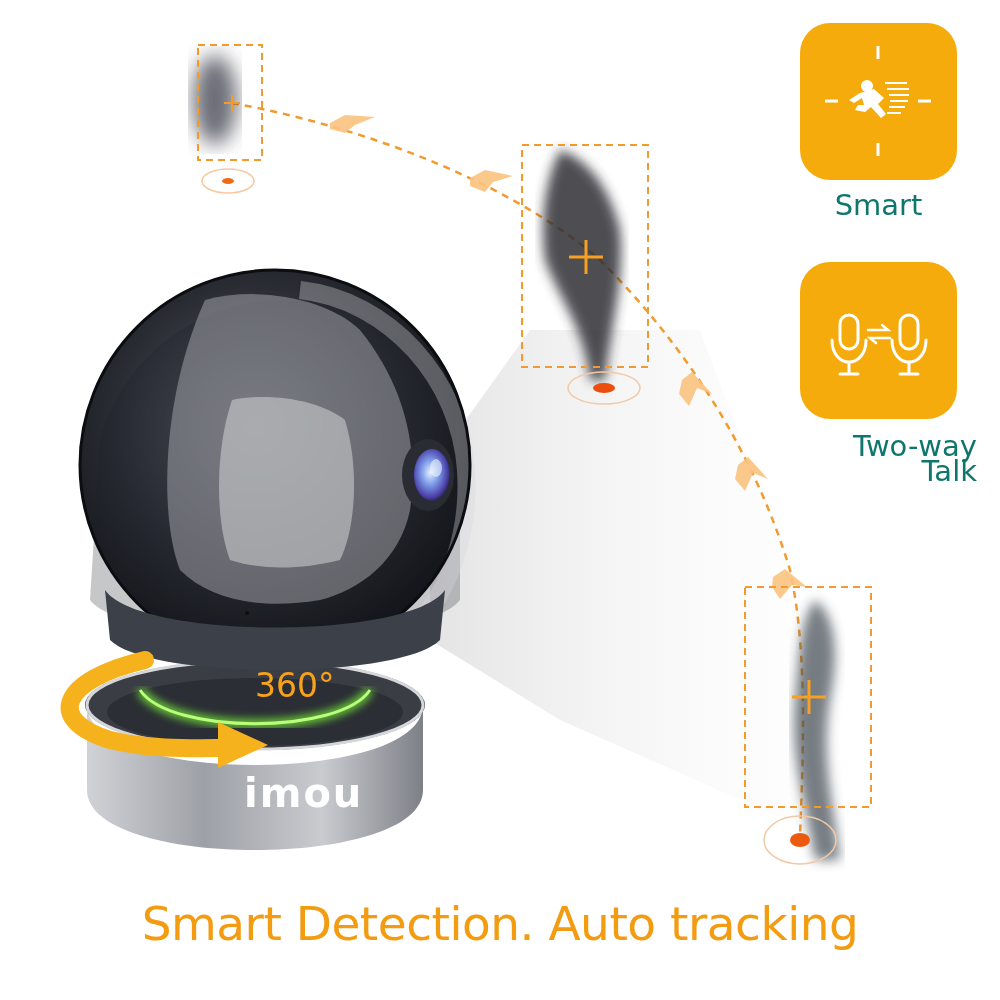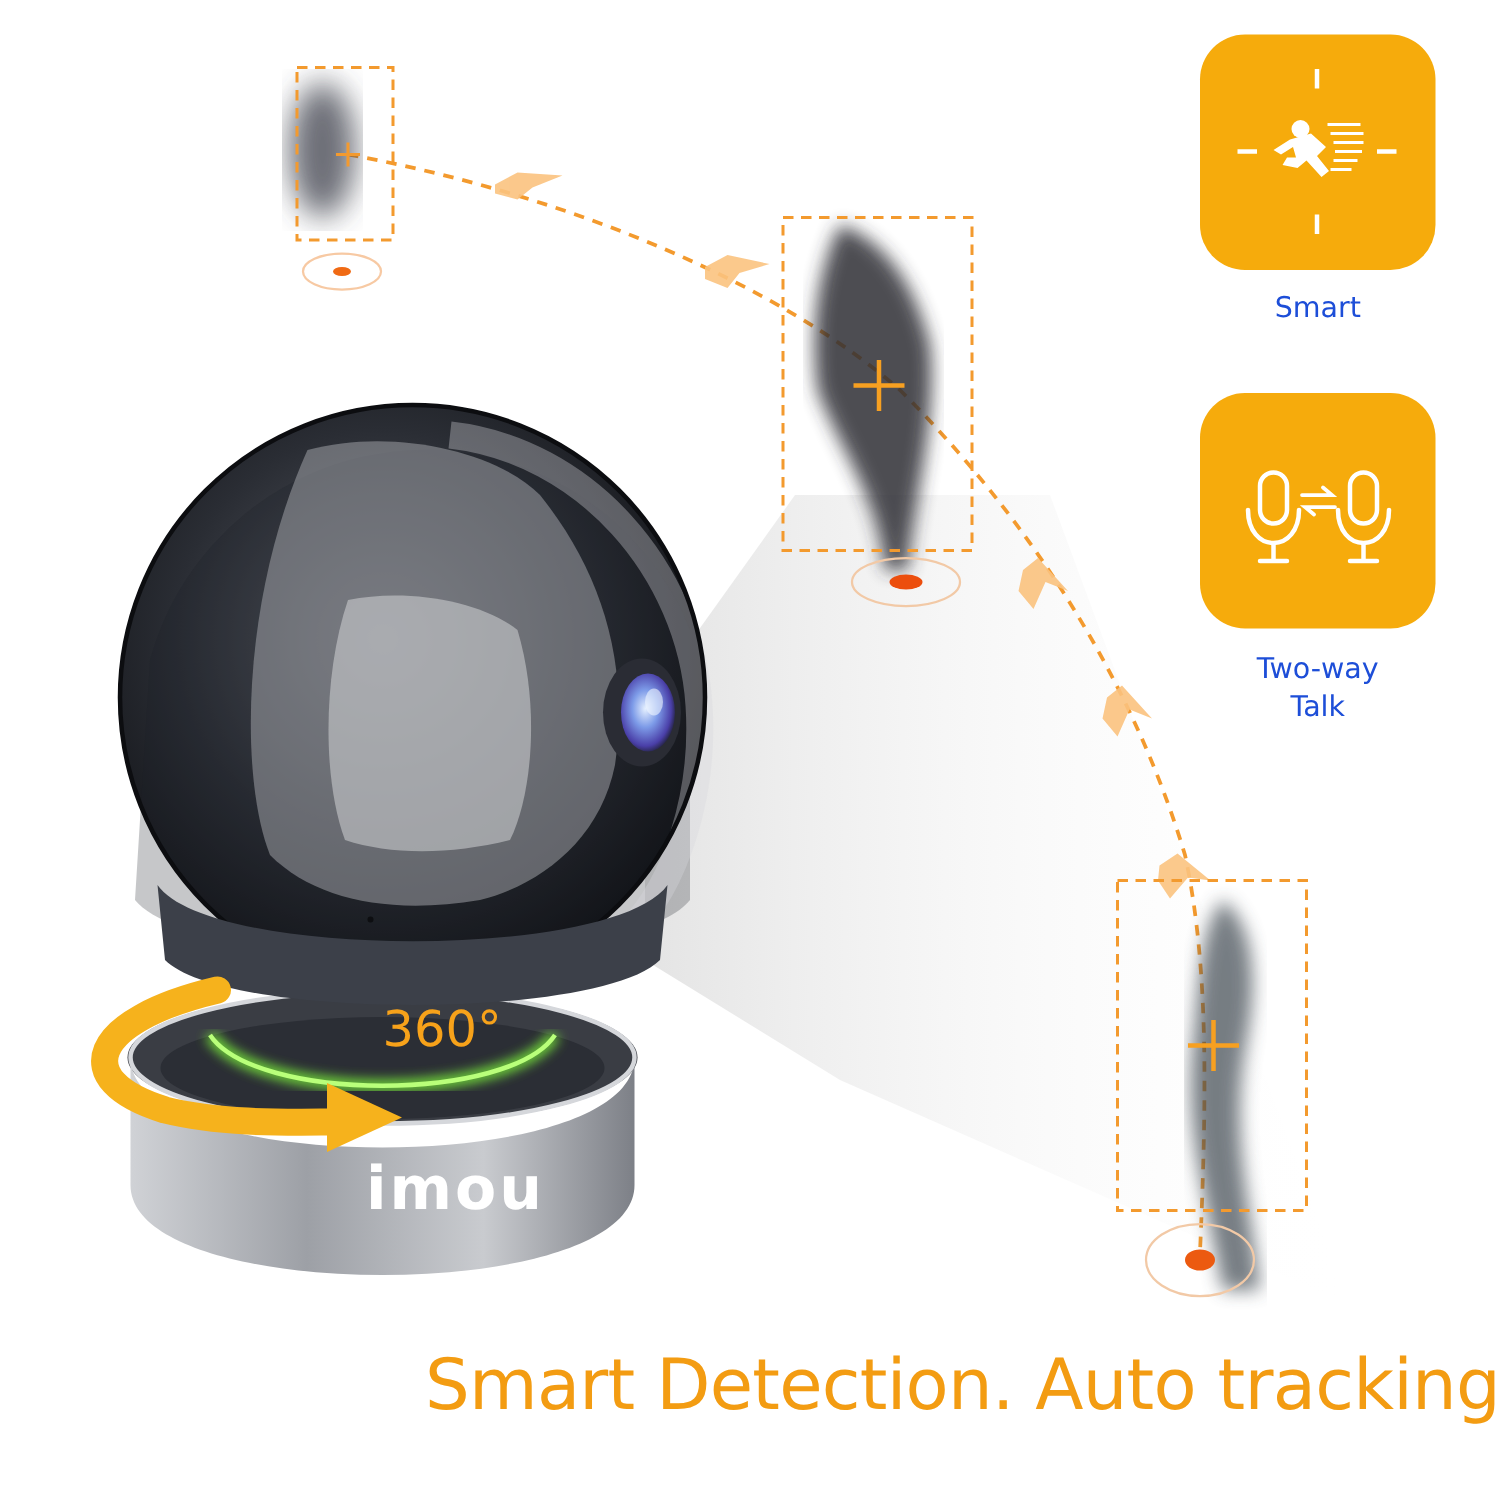--- a/index.html
+++ b/index.html
@@ -1,22 +1,22 @@
 <!DOCTYPE html>
 <html><head>
   <meta charset="utf-8">
   <style>
     html, body { margin:0; padding:0; background:#ffffff; }
     body { width:1000px; height:1000px; position:relative; overflow:hidden; font-family:"Liberation Sans", sans-serif; }
     .scene { position:absolute; left:0; top:0; width:876px; height:1000px; }
 
     .feature-tile { position:absolute; left:800px; width:157px; height:157px; border-radius:30px; background:#f6ab0c; }
-    .feature-label { position:absolute; left:780px; width:197px; text-align:center; font-family:"DejaVu Sans", sans-serif; font-size:19px; line-height:25px; color:#1d4ed8; }
+    .feature-label { position:absolute; left:780px; width:197px; text-align:center; font-family:"DejaVu Sans", sans-serif; font-size:29px; line-height:25px; color:#0f766e; }
 
-    .headline { position:absolute; left:0; width:1000px; top:896px; text-align:right; font-family:"DejaVu Sans", sans-serif; font-size:47px; color:#f39c12; letter-spacing:-0.5px; font-weight:400; }
+    .headline { position:absolute; left:0; width:1000px; top:896px; text-align:center; font-family:"DejaVu Sans", sans-serif; font-size:47px; color:#f39c12; letter-spacing:-0.5px; font-weight:400; }
 
     .deg-label { position:absolute; left:255px; top:666px; font-family:"DejaVu Sans", sans-serif; font-size:33px; color:#f7a21a; font-weight:400; }
     .brand-logo { position:absolute; left:244px; top:770px; font-family:"DejaVu Sans", sans-serif; font-size:40px; color:#ffffff; letter-spacing:2px; font-weight:bold; }
   </style>
 </head>
 <body>
 
 <div class="scene">
   <svg width="1000" height="1000" viewBox="0 0 1000 1000">
     <defs>
@@ -150,18 +150,18 @@
   <svg width="157" height="157" viewBox="0 0 157 157">
     <g stroke="#ffffff" stroke-width="3" fill="none" stroke-linecap="round">
       <rect x="40" y="53" width="18" height="34" rx="9"></rect>
       <path d="M32,78 C32,92 40,100 49,100 C58,100 66,92 66,78 M49,100 v12 M40,112 h18"></path>
       <rect x="100" y="53" width="18" height="34" rx="9"></rect>
       <path d="M92,78 C92,92 100,100 109,100 C118,100 126,92 126,78 M109,100 v12 M100,112 h18"></path>
       <path d="M68,68 h20 l-6,-5 M90,76 h-20 l6,5" stroke-width="2.5"></path>
     </g>
   </svg>
 </div>
-<div class="feature-label" style="top:434px;">
+<div class="feature-label" style="top:434px;text-align:right;">
   <div>Two-way</div>
   <div>Talk</div>
 </div>
 
 <div class="headline">Smart Detection. Auto tracking</div>
 
 </body></html>

